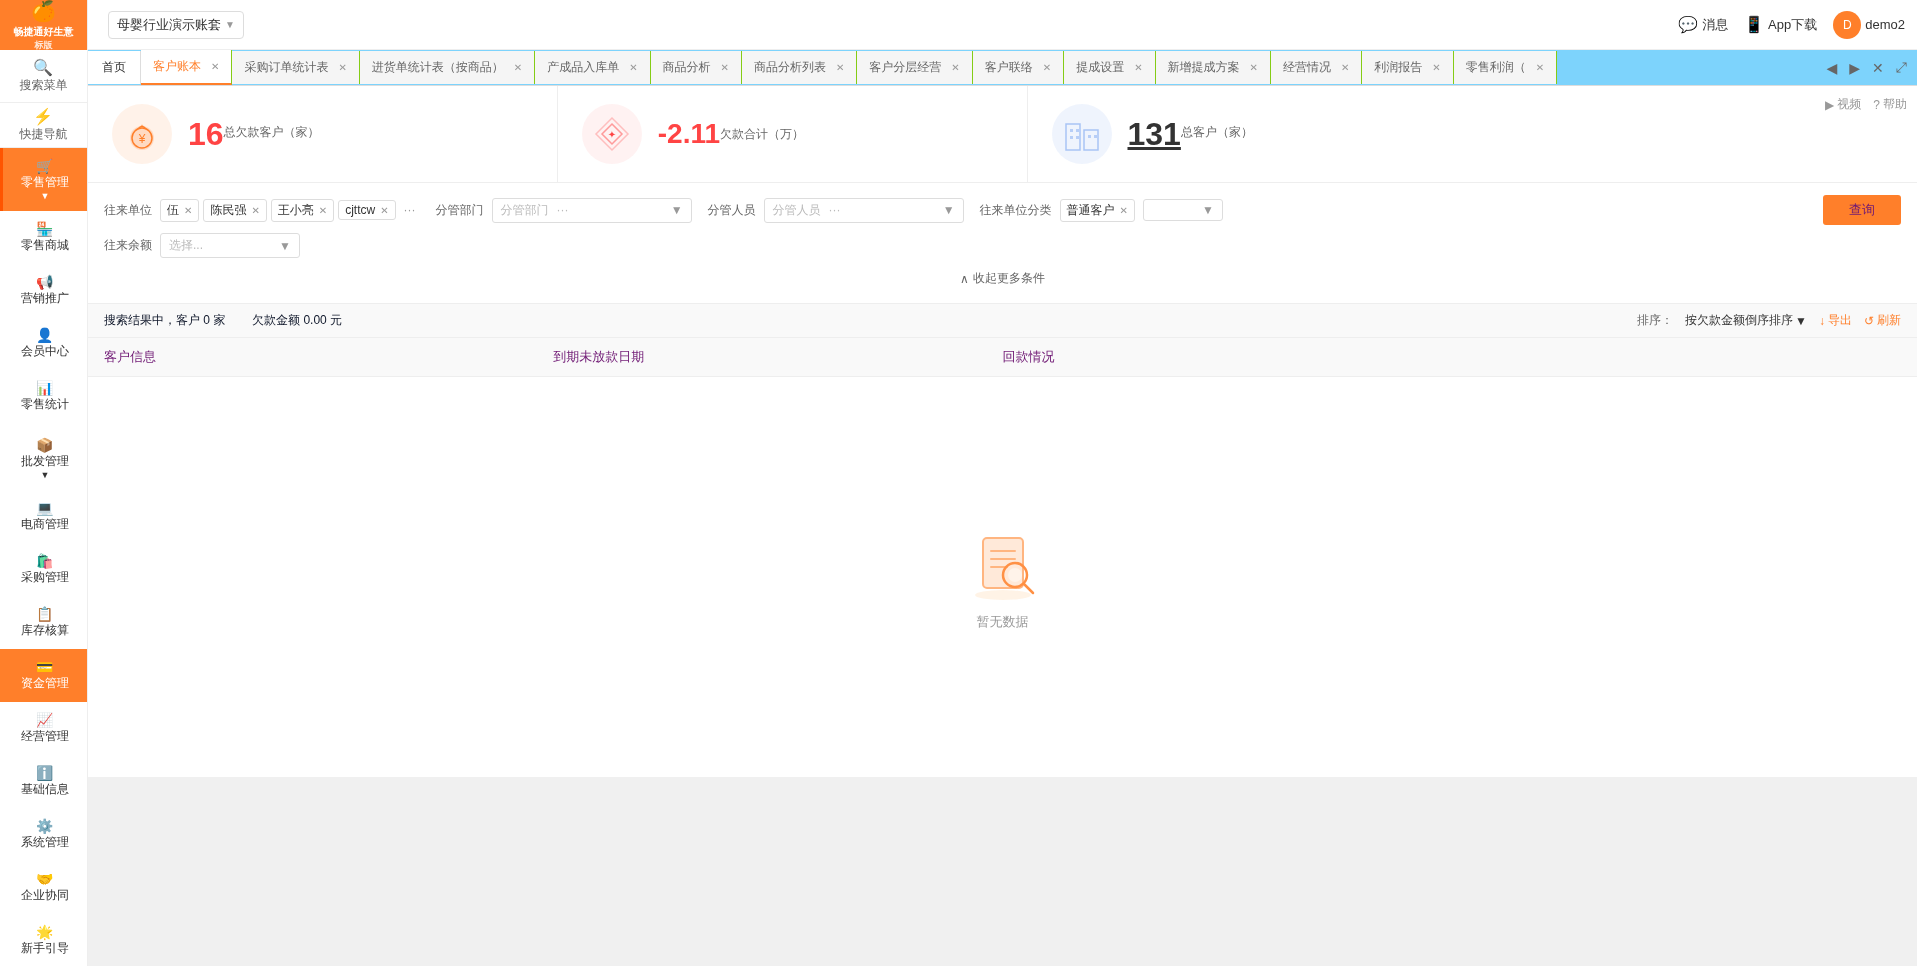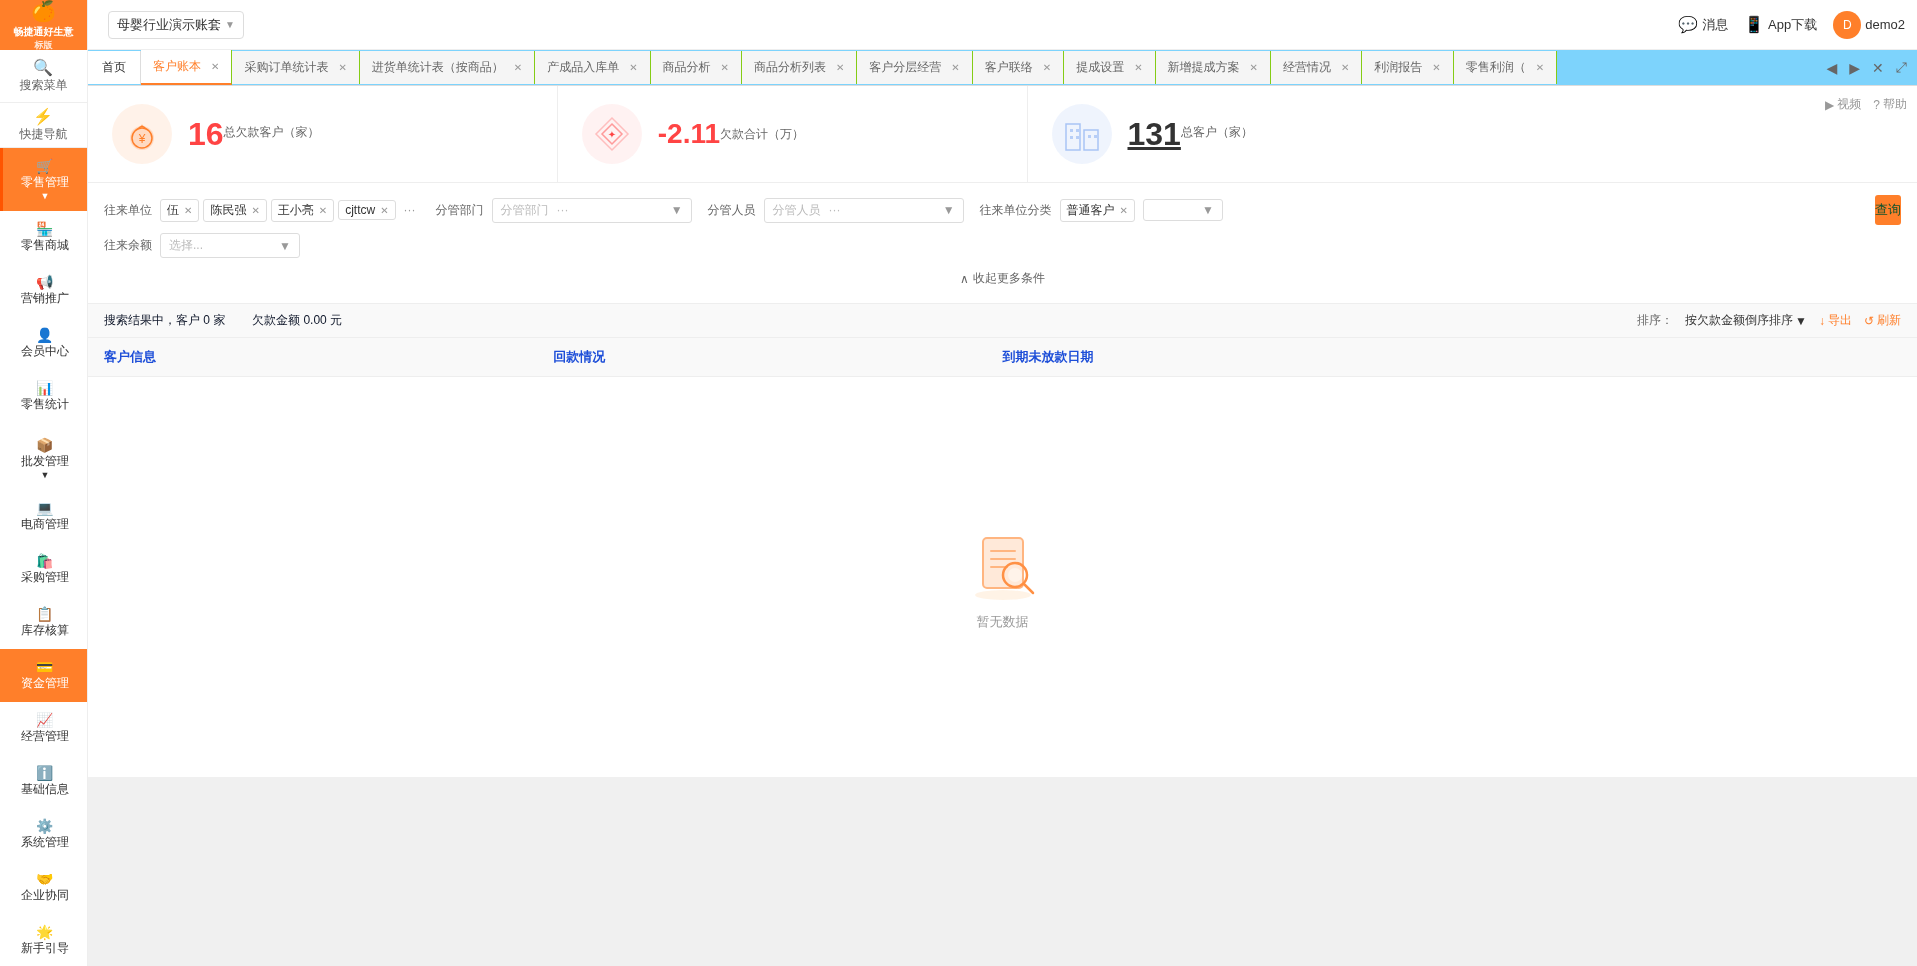--- a/index.html
+++ b/index.html
@@ -76,21 +76,21 @@
     .result-text { font-size: 12px; color: #666; }
     .result-text span { color: #0f172a; font-weight: normal; }
     .result-actions { display: flex; align-items: center; gap: 12px; font-size: 12px; color: #666; }
     .result-actions .sort-label { color: #666; }
     .result-actions .sort-value { color: #333; cursor: pointer; display: flex; align-items: center; gap: 2px; }
     .result-actions .btn-action { cursor: pointer; display: flex; align-items: center; gap: 3px; color: #ff7f2a; }
 
     
     .table-wrap { background: #fff; }
     .table-header { display: grid; grid-template-columns: 2fr 2fr 2fr 2fr; background: #f9f9f9; border-bottom: 1px solid #eee; padding: 10px 16px; }
-    .table-header-cell { font-size: 13px; color: #1d4ed8; font-weight: bold; }
+    .table-header-cell { font-size: 13px; color: #701a75; font-weight: normal; }
     .table-body { min-height: 400px; display: flex; flex-direction: column; align-items: center; justify-content: center; }
     .empty-state { display: flex; flex-direction: column; align-items: center; gap: 10px; padding: 60px; }
     .empty-text { font-size: 13px; color: #999; }
   </style>
 </head>
 <body>
 
 <div class="sidebar">
   <div class="sidebar-logo">
     <div>
@@ -364,21 +364,21 @@
           <div class="filter-tags">
             <div class="filter-tag">
               <span>普通客户</span>
               <span class="x">✕</span>
             </div>
           </div>
           <div class="filter-select" style="min-width:80px;">
             <span class="arrow">▼</span>
           </div>
 
-          <button style="background:#ff7f2a;color:#14532d;border:none;padding:6px 0;border-radius:3px;font-size:13px;cursor:pointer;margin-left:auto;">查询</button>
+          <button style="background:#ff7f2a;color:#701a75;border:none;padding:6px 26px;border-radius:3px;font-size:13px;cursor:pointer;margin-left:auto;">查询</button>
         </div>
 
         <div class="filter-row">
           <span class="filter-label">往来余额</span>
           <div class="filter-select" style="min-width:140px;">
             <span style="color:#bbb;">选择...</span>
             <span class="arrow">▼</span>
           </div>
         </div>
 
@@ -413,22 +413,22 @@
           <span class="btn-action">
             <span>↺</span>
             <span>刷新</span>
           </span>
         </div>
       </div>
 
       <div class="table-wrap">
         <div class="table-header">
           <div class="table-header-cell">客户信息</div>
+          <div class="table-header-cell">到期未放款日期</div>
           <div class="table-header-cell">回款情况</div>
-          <div class="table-header-cell">到期未放款日期</div>
         </div>
         <div class="table-body">
           <div class="empty-state">
 
             <svg width="80" height="80" viewBox="0 0 80 80">
               <ellipse cx="40" cy="72" rx="28" ry="5" fill="#ffe0c0" opacity="0.4"></ellipse>
 
               <rect x="20" y="15" width="40" height="50" rx="4" fill="#ffb580" opacity="0.3"></rect>
               <rect x="20" y="15" width="40" height="50" rx="4" fill="none" stroke="#ffb580" stroke-width="2"></rect>
 

